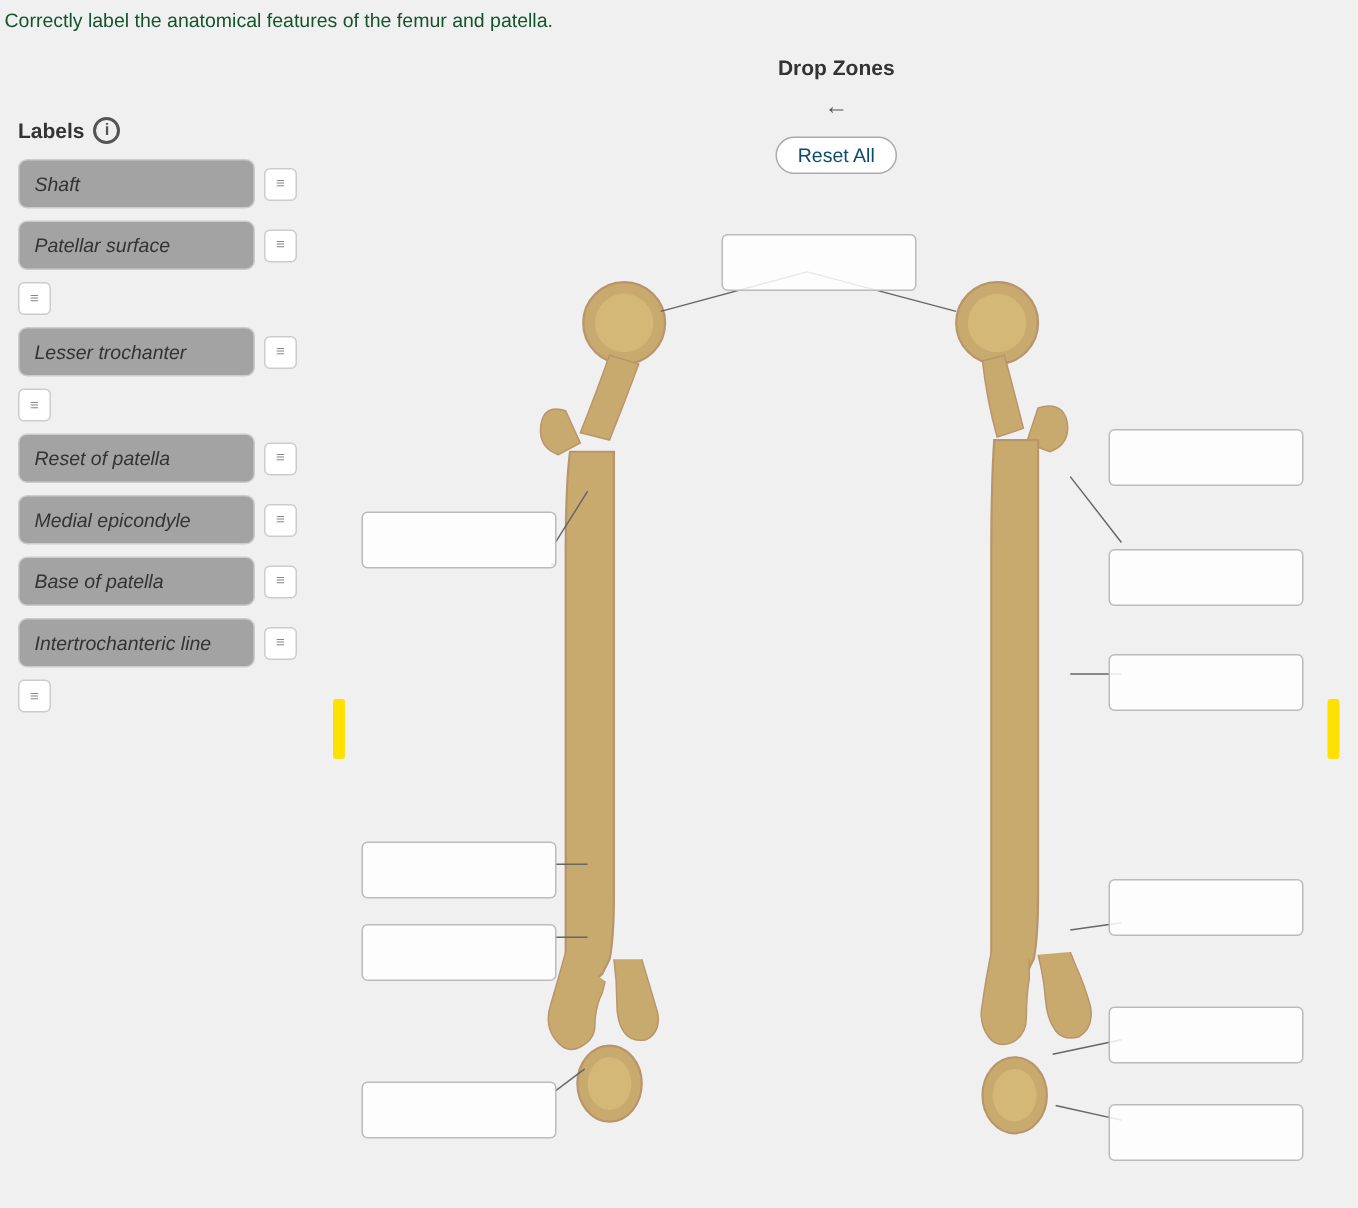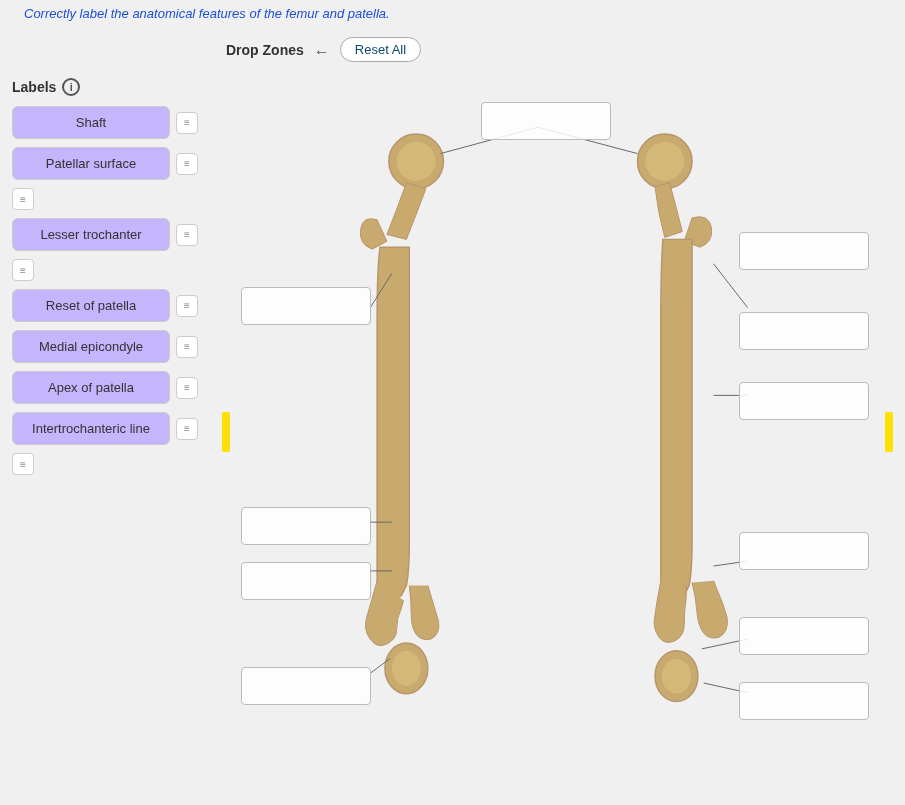--- a/index.html
+++ b/index.html
@@ -6,24 +6,23 @@
     body {
       font-family: Arial, sans-serif;
       background: #f0f0f0;
       width: 905px;
       height: 805px;
       overflow: hidden;
       position: relative;
     }
     .top-instruction {
       font-size: 13px;
-      color: #1d4ed8;
-      padding: 6px 24px;
+      color: #14532d;
+      padding: 6px 3px;
       background: #f0f0f0;
-      font-style: italic;
     }
     .main-container {
       display: flex;
       height: calc(805px - 30px);
       background: #f0f0f0;
     }
     
     .left-panel {
       width: 210px;
       padding: 10px 12px;
@@ -54,27 +53,28 @@
     }
     .label-item {
       display: flex;
       align-items: center;
       margin-bottom: 8px;
       gap: 6px;
     }
     .label-btn {
       flex: 1;
       padding: 8px 10px;
-      background: #c4b5fd;
+      background: #a3a3a3;
       border: 1px solid #ccc;
       border-radius: 6px;
       font-size: 13px;
       color: #333;
       cursor: grab;
-      text-align: center;
+      text-align: left;
+      font-style: italic;
     }
     .label-icon {
       width: 22px;
       height: 22px;
       background: #fff;
       border: 1px solid #ccc;
       border-radius: 4px;
       display: flex;
       align-items: center;
       justify-content: center;
@@ -86,20 +86,21 @@
     .right-panel {
       flex: 1;
       position: relative;
       padding: 10px 16px;
     }
     .drop-zone-header {
       display: flex;
       align-items: center;
       gap: 10px;
       margin-bottom: 10px;
+      flex-direction: column;
     }
     .drop-zone-title {
       font-size: 14px;
       font-weight: bold;
       color: #333;
     }
     .arrow-icon {
       font-size: 16px;
       color: #555;
       cursor: pointer;
@@ -193,21 +194,21 @@
         </div>
         <div class="label-item">
           <div class="label-btn">Reset of patella</div>
           <div class="label-icon">≡</div>
         </div>
         <div class="label-item">
           <div class="label-btn">Medial epicondyle</div>
           <div class="label-icon">≡</div>
         </div>
         <div class="label-item">
-          <div class="label-btn">Apex of patella</div>
+          <div class="label-btn">Base of patella</div>
           <div class="label-icon">≡</div>
         </div>
         <div class="label-item">
           <div class="label-btn">Intertrochanteric
 line</div>
           <div class="label-icon">≡</div>
         </div>
         <div class="label-item">
           <div class="label-icon">≡</div>
         </div>

